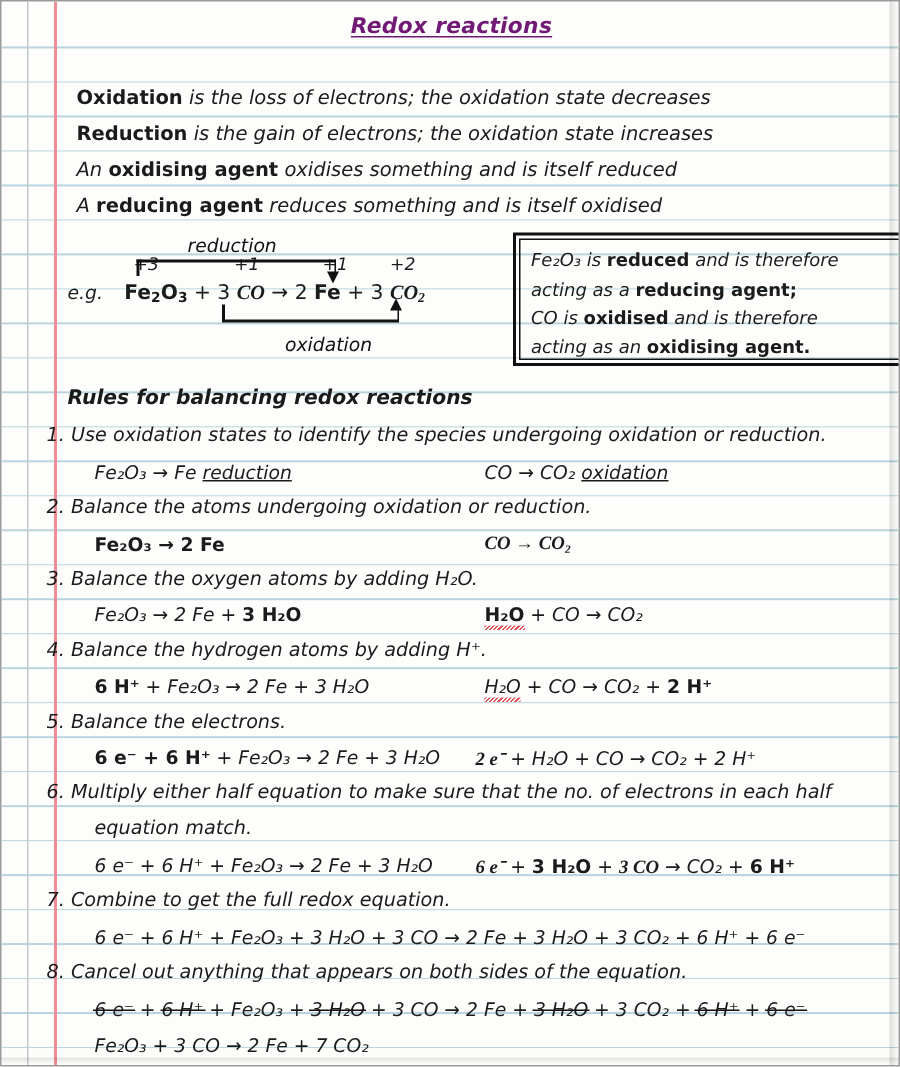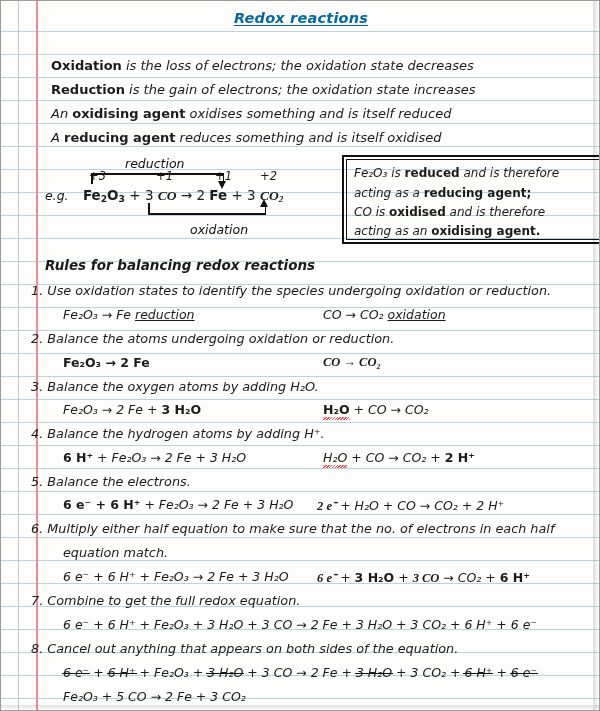--- a/index.html
+++ b/index.html
@@ -37,21 +37,21 @@
   .b{font-weight:bold;font-style:normal;}
   .bi{font-weight:bold;font-style:italic;font-family:Liberation Serif, serif;}
   .n{font-style:normal;}
   .u{text-decoration:underline;}
   sub{font-size:0.68em;vertical-align:-0.25em;}
 
   
   #title{
     position:absolute;top:9px;left:0;width:600px;text-align:center;
     font-size:14.5px;font-weight:bold;font-style:italic;
-    color:#0369a1;letter-spacing:0.2px;
+    color:#701a75;letter-spacing:0.2px;
   }
   #title span{text-decoration:underline;text-underline-offset:2px;}
 
   .defn{position:absolute;left:50px;font-size:13px;line-height:1;white-space:nowrap;}
 
   
   #eg{position:absolute;left:44px;top:186px;font-size:13.5px;white-space:nowrap;}
   #eg .eg-lbl{font-size:12.5px;}
   .ox-states{position:absolute;top:168px;left:44px;font-size:11.5px;white-space:nowrap;}
   .ox-states span{position:absolute;font-style:italic;}
@@ -241,19 +241,19 @@
     </div>
     <div class="eqn hw eq-left" style="top:616px">6 e⁻ + 6 H⁺ + Fe₂O₃ + 3 H₂O + 3 CO → 2 Fe + 3 H₂O + 3 CO₂ + 6 H⁺ + 6 e⁻</div>
 
     <div class="step hw" style="top:640px">
       <span>8.</span>
       <span>Cancel out anything that appears on both sides of the equation.</span>
     </div>
     <div class="eqn hw eq-left" style="top:664px">
       <span class="strike">6 e⁻</span><span> + </span><span class="strike">6 H⁺</span><span> + Fe₂O₃ + </span><span class="strike">3 H₂O</span><span> + 3 CO → 2 Fe + </span><span class="strike">3 H₂O</span><span> + 3 CO₂ + </span><span class="strike">6 H⁺</span><span> + </span><span class="strike">6 e⁻</span>
     </div>
-    <div class="eqn hw eq-left" style="top:688px">Fe₂O₃ + 5 CO → 2 Fe + 3 CO₂</div>
+    <div class="eqn hw eq-left" style="top:688px">Fe₂O₃ + 3 CO → 2 Fe + 7 CO₂</div>
 
   </div>
 
   <div id="shadow-r"></div>
   <div id="shadow-b"></div>
 </div>
 
 </body></html>

